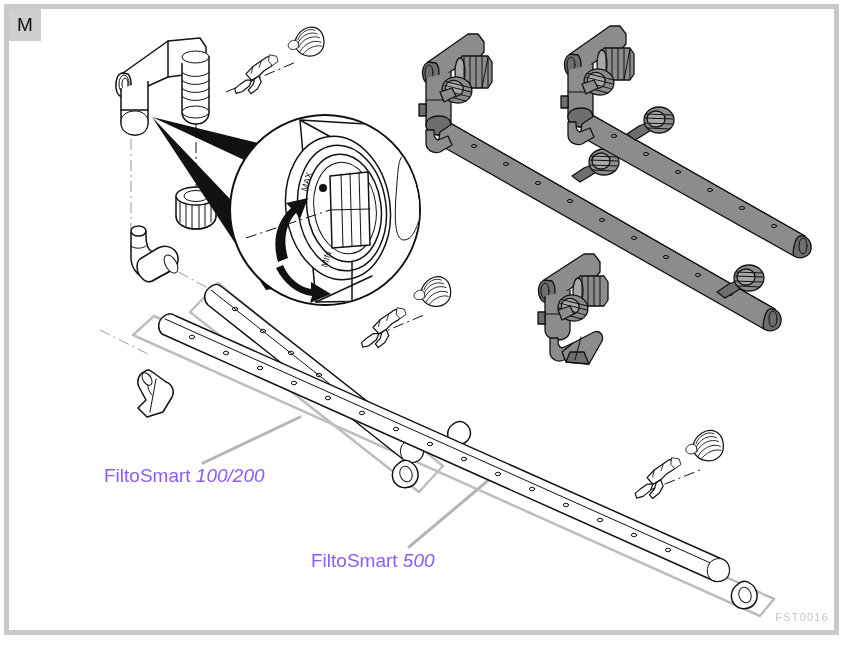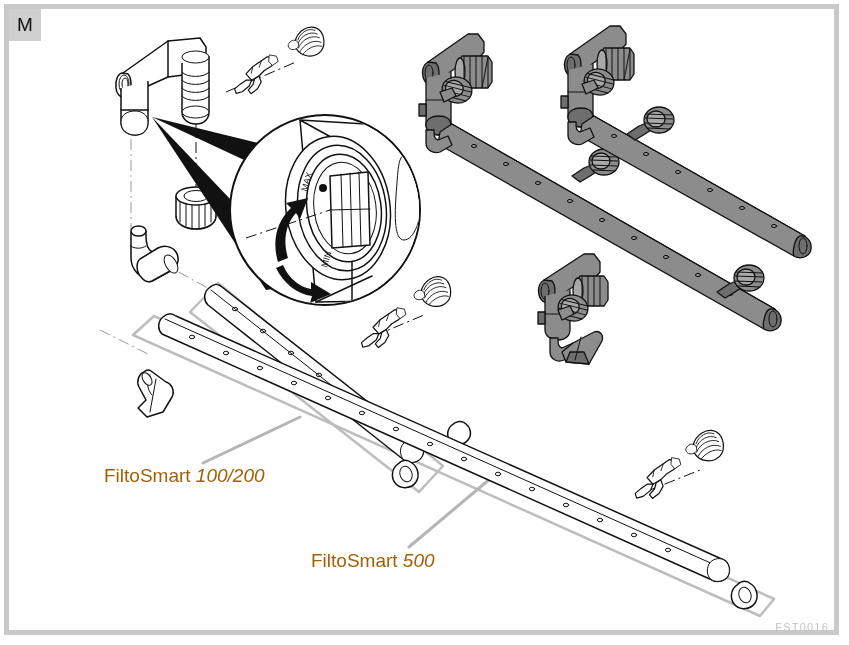--- a/index.html
+++ b/index.html
@@ -20,29 +20,29 @@
   #section-tag{
     position:absolute;left:9px;top:9px;
     width:32px;height:32px;
     background:#cfcfcf;
     display:flex;align-items:center;justify-content:center;
     font-size:19px;color:#111;
     font-family:"Liberation Sans", sans-serif;
     z-index:40;
   }
   #watermark{
-    position:absolute;right:20px;bottom:12px;
+    position:absolute;right:20px;bottom:22px;
     font-size:11px;letter-spacing:1.2px;
     color:#c6c6c6;
     font-family:"Liberation Sans", sans-serif;
     z-index:40;
   }
   .label{
     position:absolute;
-    font-size:19px;color:#a16207;
+    font-size:19px;color:#8b5cf6;
     white-space:nowrap;
     z-index:35;
     font-family:"Liberation Sans", sans-serif;
   }
   .label .model{font-style:italic;}
   #label-100200{left:104px;top:465px;}
   #label-300{left:311px;top:550px;}
   svg#art{position:absolute;left:0;top:0;width:849px;height:645px;z-index:10;}
 </style>
 </head>

